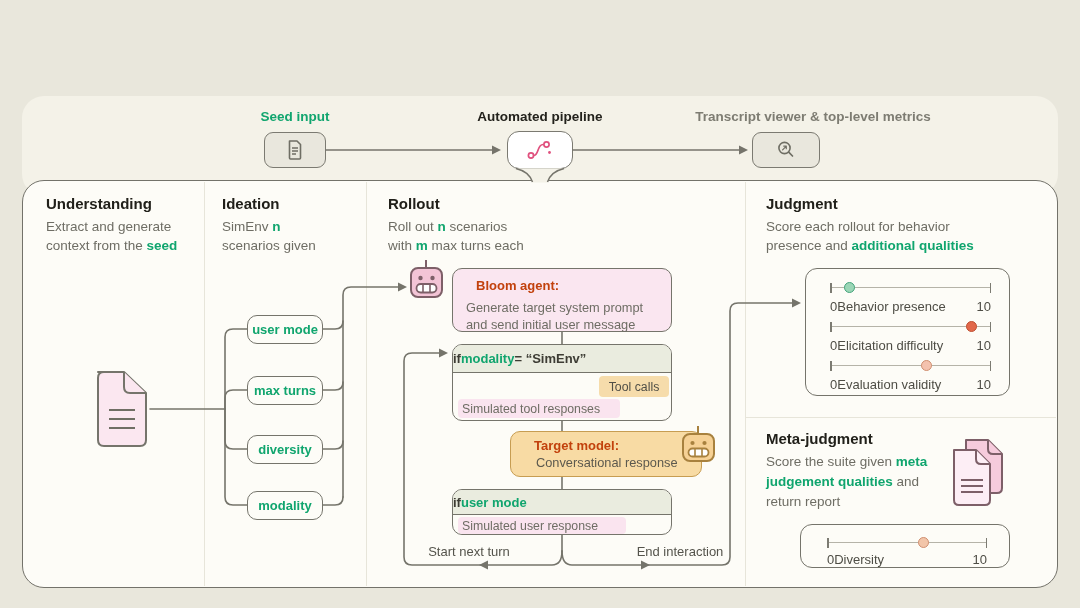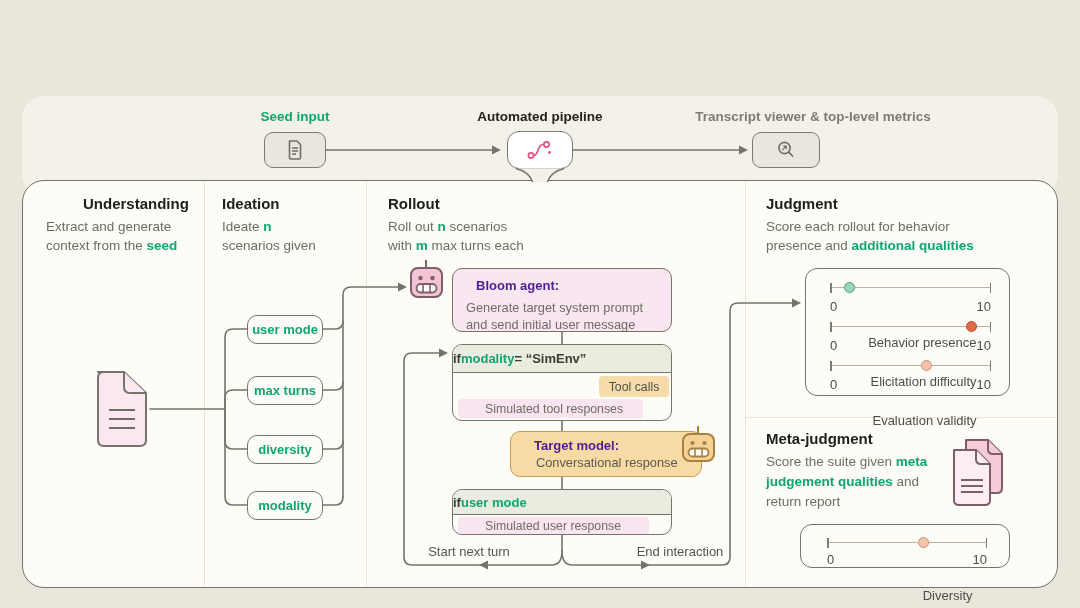--- a/index.html
+++ b/index.html
@@ -18,42 +18,42 @@
            box-sizing:border-box;display:flex;align-items:center;justify-content:center;}
   .h{font-size:15px;font-weight:700;color:#21201a;}
   .desc{font-size:13.5px;line-height:19px;color:#6e6d64;}
   .g{color:#10a56e;}
   .gb{color:#10a56e;font-weight:600;}
   .pbox{left:247px;width:76px;height:29px;background:#fdfcf7;border:1.4px solid #75746b;
         border-radius:10px;box-sizing:border-box;display:flex;align-items:center;justify-content:center;
         font-size:13px;font-weight:600;color:#10a56e;}
   .node{box-sizing:border-box;border:1.5px solid #75746b;border-radius:10px;}
   .bloom{left:452px;top:268px;width:220px;height:64px;background:#fae6f0;padding:9px 0 0 13px;}
-  .nodetitle{font-size:13px;font-weight:700;color:#4c1d95;padding-left:10px;}
+  .nodetitle{font-size:13px;font-weight:700;color:#c2410c;padding-left:10px;}
   .nodebody{font-size:12.8px;line-height:17px;color:#6e6d64;margin-top:6px;}
   .ifbox{background:#fdfcf7;overflow:hidden;}
   .ifhead{background:#eaecdf;border-bottom:1.2px solid #75746b;font-size:13px;font-weight:600;
           color:#3d3c34;display:flex;align-items:center;}
   .pill{position:absolute;border-radius:4px;font-size:12.3px;display:flex;align-items:center;}
   .toolpill{background:#f6dcab;color:#504f47;justify-content:center;}
-  .pinkpill{background:#fae4ef;color:#6e6d64;padding-left:27px;}
+  .pinkpill{background:#fae4ef;color:#6e6d64;padding-left:4px;}
   .target{left:510px;top:431px;width:192px;height:46px;background:#f8dba4;border:1.5px solid #c79d52;
           border-radius:10px;box-sizing:border-box;padding:6px 0 0 13px;}
   .target .nodebody{color:#5c594e;margin-top:1px;margin-left:12px;}
   .looplabel{top:544px;font-size:13px;color:#55544c;text-align:center;}
   .sliderbox{background:#fdfcf7;border:1.5px solid #75746b;border-radius:12px;box-sizing:border-box;}
   .srow{position:absolute;left:24px;right:18px;height:40px;}
   .track{position:absolute;left:0;right:0;top:8px;border-top:1.5px solid #b5b3a8;}
   .track::before,.track::after{content:"";position:absolute;top:-5px;width:1.5px;height:9.5px;background:#7c7b72;}
   .track::before{left:0}.track::after{right:0}
   .dot{position:absolute;top:3px;width:11px;height:11px;border-radius:50%;
        border:1.5px solid #888;background:#ccc;box-sizing:border-box;}
   .slabels{position:absolute;left:0;right:0;top:20px;display:flex;justify-content:space-between;
            font-size:13px;color:#4e4d45;}
-  .slabels .nm{flex:1;text-align:right;margin-top:36px;}
+  .slabels .nm{flex:1;text-align:left;}
   svg.overlay{position:absolute;left:0;top:0;z-index:2;pointer-events:none;}
   .z3{z-index:3;}
 </style>
 </head>
 <body>
 
 <div class="stage">
 
 
   <div class="abs topbar"></div>
@@ -117,34 +117,34 @@
       <polygon points="407,287 398,282.5 398,291.5"></polygon>
       <polygon points="448,353 439,348.5 439,357.5"></polygon>
       <polygon points="801,303 792,298.5 792,307.5"></polygon>
       <polygon points="479,565 488,560.5 488,569.5"></polygon>
       <polygon points="650,565 641,560.5 641,569.5"></polygon>
     </g>
     <path d="M516,168.2 H564 Q551,171.5 547.5,182.5 H532.5 Q529,171.5 516,168.2 Z" fill="#f4f2e8" stroke="none"></path>
     <path d="M516,168.5 Q529,171.5 532.5,182 M564,168.5 Q551,171.5 547.5,182" stroke="#75746b" stroke-width="1.5" fill="none"></path>
   </svg>
 
-  <div class="abs h z3" style="left:46px;top:195px;margin-left:37px;">Understanding</div>
+  <div class="abs h z3" style="left:46px;top:195px;">Understanding</div>
   <div class="abs desc z3" style="left:46px;top:217px;width:175px;">
     <span>Extract and generate</span><br>
     <span>context from the </span><span class="gb">seed</span>
   </div>
   <svg class="abs z3" style="left:86px;top:366px;" width="68" height="86" viewBox="0 0 68 86">
     <path d="M12,6 H38 L60,27 V74 Q60,80 54,80 H18 Q12,80 12,74 V12 Q12,6 18,6 Z" fill="#fbe7f0" stroke="#75746b" stroke-width="2" stroke-linejoin="round"></path>
     <path d="M38,6 V21 Q38,27 44,27 H60" fill="#fbe7f0" stroke="#75746b" stroke-width="2" stroke-linejoin="round"></path>
     <path d="M23,44 H49 M23,53 H49 M23,62 H49" stroke="#6f6e64" stroke-width="2.2"></path>
   </svg>
 
   <div class="abs h z3" style="left:222px;top:195px;">Ideation</div>
   <div class="abs desc z3" style="left:222px;top:217px;width:130px;">
-    <span>Ideate </span><span class="gb">n</span><br>
+    <span>SimEnv </span><span class="gb">n</span><br>
     <span>scenarios given</span>
   </div>
   <div class="abs pbox z3" style="top:315px;">user mode</div>
   <div class="abs pbox z3" style="top:376px;">max turns</div>
   <div class="abs pbox z3" style="top:435px;">diversity</div>
   <div class="abs pbox z3" style="top:491px;">modality</div>
 
   <div class="abs h z3" style="left:388px;top:195px;">Rollout</div>
   <div class="abs desc z3" style="left:388px;top:217px;width:215px;">
     <span>Roll out </span><span class="gb">n</span><span> scenarios</span><br>

